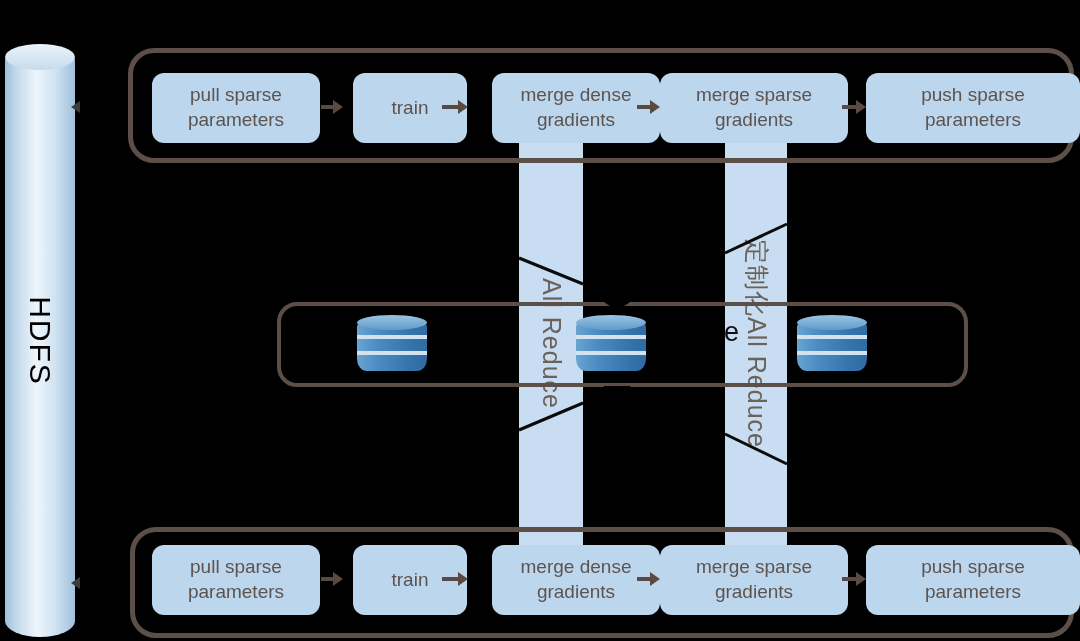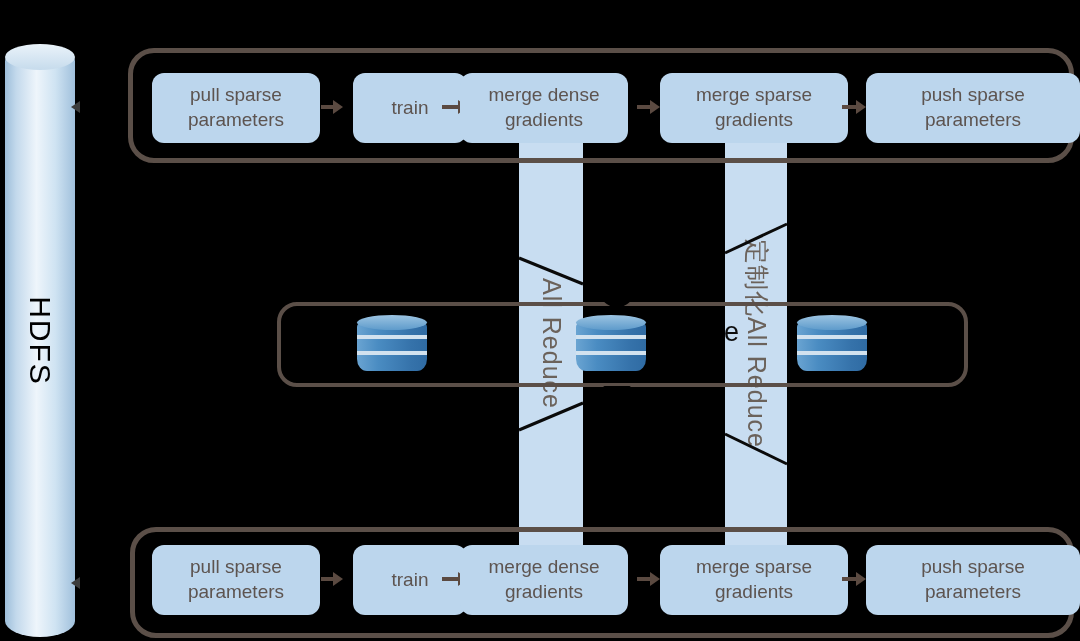--- a/index.html
+++ b/index.html
@@ -54,21 +54,21 @@
   .step{
     position:absolute;height:70px;background:var(--box-fill);border-radius:12px;
     color:var(--box-text);font-size:19px;line-height:1.3;
     display:flex;align-items:center;justify-content:center;text-align:center;
     padding:0 6px;box-sizing:border-box;z-index:4;
   }
   .row-top .step{top:73px;}
   .row-bottom .step{top:545px;}
   .s1{left:152px;width:168px;text-align:center;}
   .s2{left:353px;width:114px;}
-  .s3{left:460px;width:168px;}
+  .s3{left:492px;width:168px;}
   .s4{left:660px;width:188px;}
   .s5{left:866px;width:214px;}
 
   
   .arrow{position:absolute;height:14px;display:flex;align-items:center;z-index:4;}
   .row-top .arrow{top:100px;}
   .row-bottom .arrow{top:572px;}
   .a1{left:321px;width:22px;}
   .a2{left:442px;width:26px;}
   .a3{left:637px;width:23px;}

